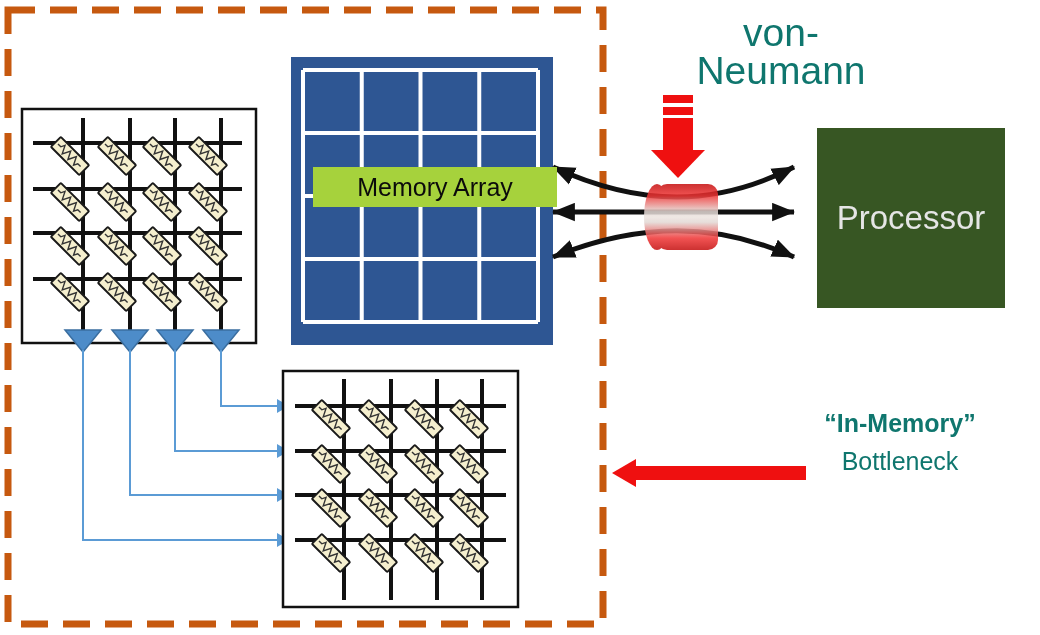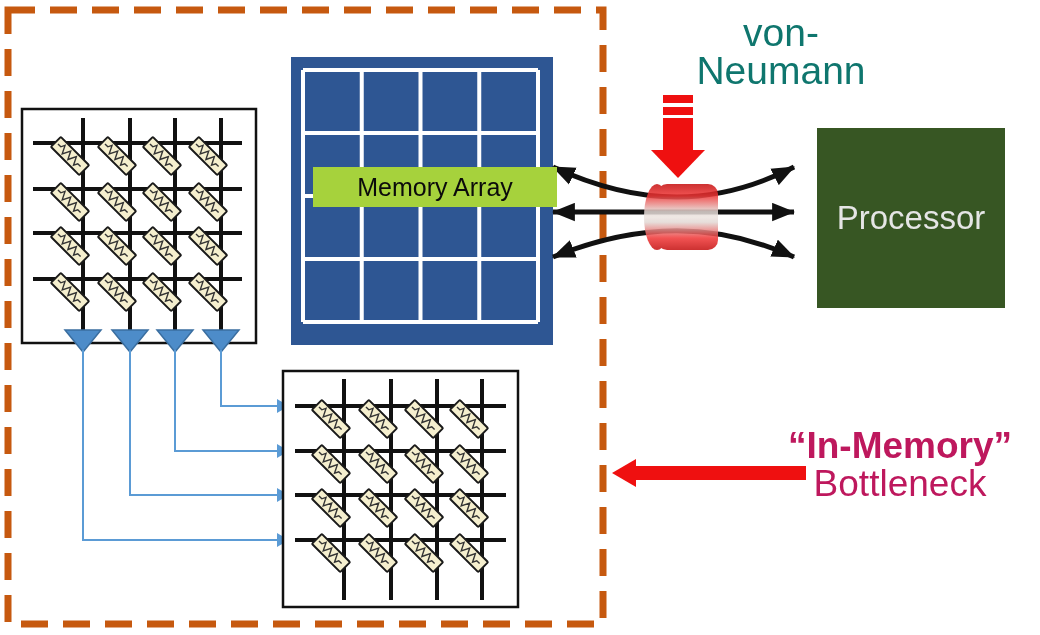--- a/index.html
+++ b/index.html
@@ -18,22 +18,22 @@
     left:313px;top:167px;width:244px;height:40px;
     display:flex;align-items:center;justify-content:center;
     font-size:25px;color:#0b0b0b;
   }
   #processor-box{
     left:797px;top:128px;width:188px;height:180px;
     display:flex;align-items:center;justify-content:center;
     color:#e5e5e5;font-size:33px;margin-left:20px;
   }
   #in-memory{
-    left:775px;top:427px;width:250px;
-    font-size:37px;line-height:38px;color:#be185d;
+    left:775px;top:404px;width:250px;
+    font-size:25px;line-height:38px;color:#0f766e;
   }
   #in-memory .l1{font-weight:bold;}
 </style>
 </head>
 <body>
 
 <div id="stage">
 
   <svg id="diagram-svg" viewBox="0 0 1040 635" xmlns="http://www.w3.org/2000/svg">
       <defs>

